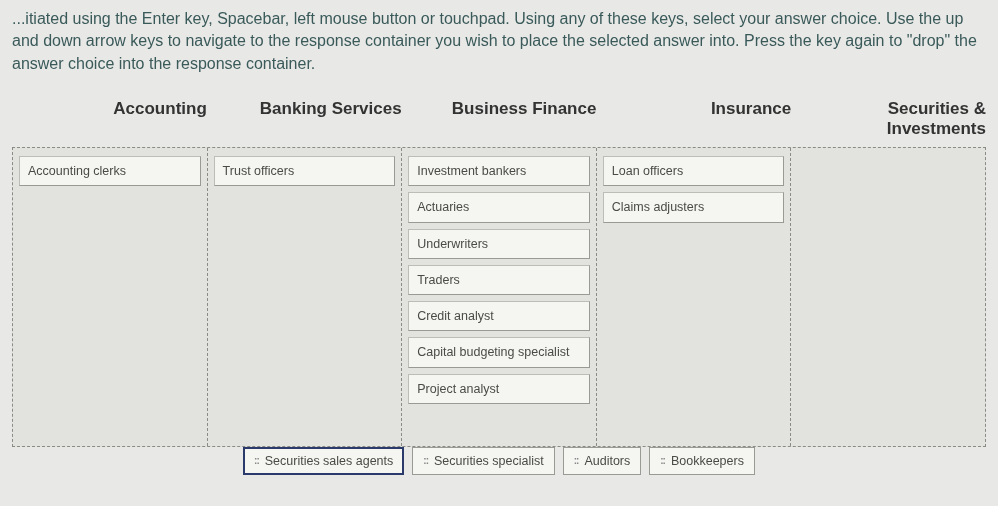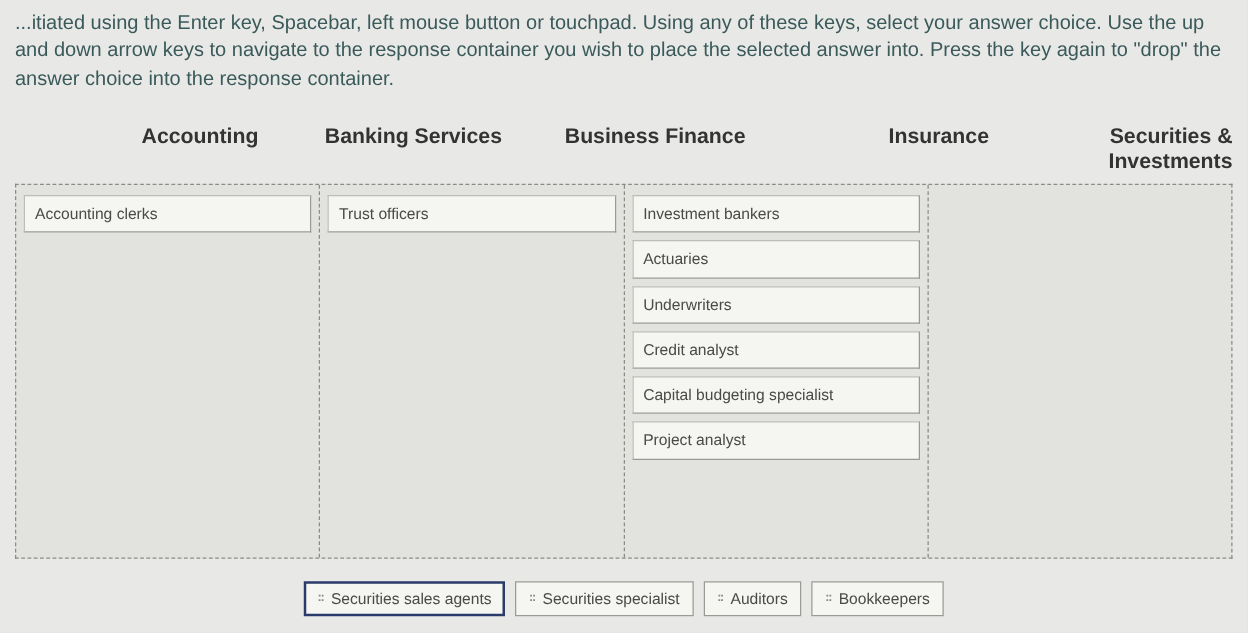--- a/index.html
+++ b/index.html
@@ -65,21 +65,20 @@
       line-height: 1.3;
       box-sizing: border-box;
     }
     .tile.wide {
       min-width: 150px;
     }
     .bank {
       display: flex;
       justify-content: center;
       gap: 8px;
-      margin-top: 18px;
       flex-wrap: wrap;
       text-align: right;
     }
     .bank-tile {
       background: #f5f5f2;
       border: 1px solid #9a9a94;
       padding: 6px 10px;
       font-size: 12.5px;
       color: #4a4a46;
       cursor: grab;
@@ -125,25 +124,30 @@
     </div>
 
     <div class="drop-col">
       <div class="tile">Trust officers</div>
     </div>
 
     <div class="drop-col">
       <div class="tile wide">Investment bankers</div>
       <div class="tile">Actuaries</div>
       <div class="tile">Underwriters</div>
+      <div class="tile">Traders</div>
       <div class="tile">Credit analyst</div>
       <div class="tile wide">Capital budgeting specialist</div>
       <div class="tile">Project analyst</div>
     </div>
 
+    <div class="drop-col">
+      <div class="tile">Loan officers</div>
+      <div class="tile">Claims adjusters</div>
+    </div>
 
     <div class="drop-col"></div>
 
   </div>
 
 </div>
 
 <div class="bank">
   <div class="bank-tile selected">
     <span class="grip"></span>

